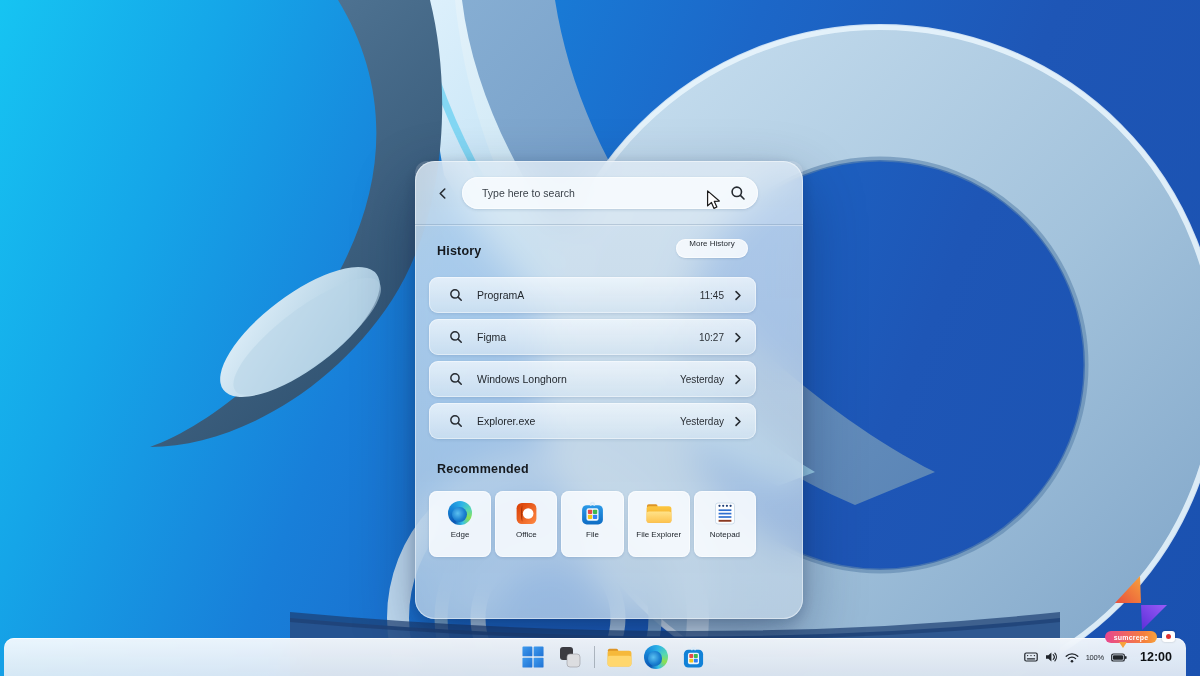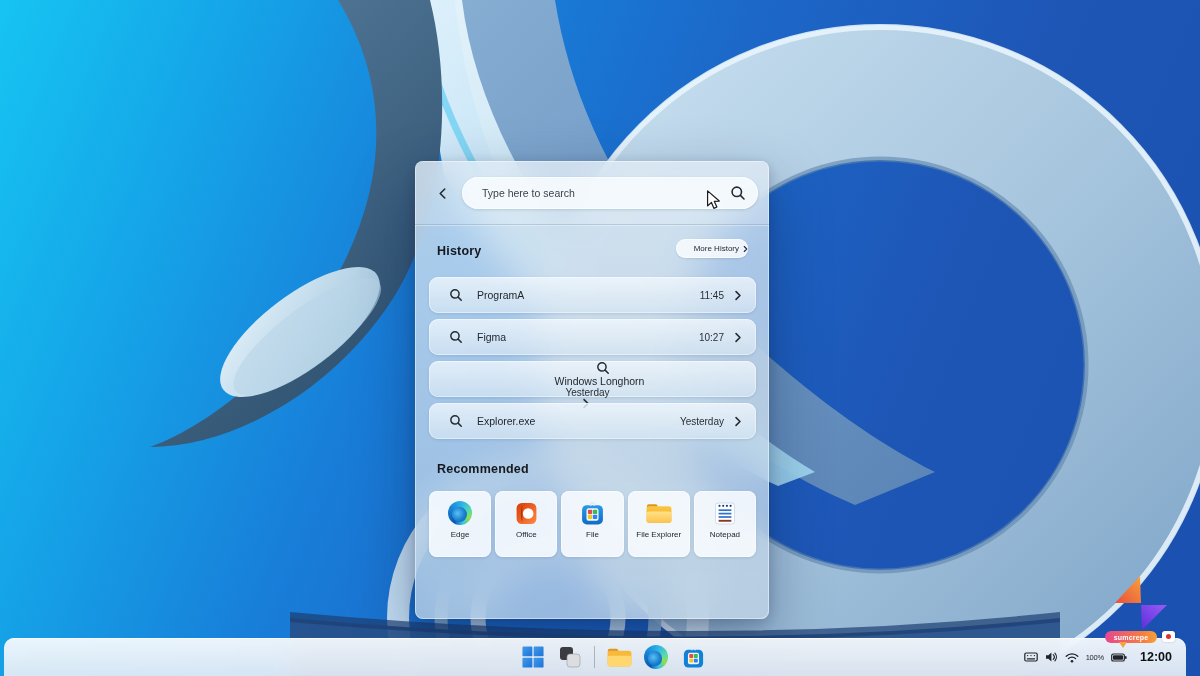--- a/index.html
+++ b/index.html
@@ -3,40 +3,40 @@
 <meta charset="utf-8">
 <style>
   html,body{margin:0;padding:0;background:#000;}
   .stage{position:relative;width:1200px;height:676px;overflow:hidden;
          font-family:"Liberation Sans",sans-serif;-webkit-font-smoothing:antialiased;}
   
   .wallpaper{position:absolute;inset:0;
     background:linear-gradient(112deg,#16c4f2 0%,#15a5e8 16%,#187fd9 34%,#1c67c8 52%,#1e56b6 72%,#1a51b0 100%);}
   .wallpaper svg{position:absolute;inset:0;}
   
-  .panel{position:absolute;left:415px;top:161px;width:354px;height:458px;border-radius:8px;
+  .panel{position:absolute;left:415px;top:161px;width:388px;height:458px;border-radius:20px;
     background:linear-gradient(180deg,rgba(214,228,240,.80),rgba(189,208,226,.78));
     backdrop-filter:blur(18px) saturate(1.15);-webkit-backdrop-filter:blur(18px) saturate(1.15);
     box-shadow:0 24px 60px rgba(8,30,70,.38),0 4px 14px rgba(8,30,70,.22),inset 0 0 0 1px rgba(255,255,255,.45);}
   .panel-header{position:absolute;left:0;top:0;width:100%;height:64px;border-radius:12px 12px 0 0;
     background:rgba(255,255,255,.16);}
   .panel-header::after{content:"";position:absolute;left:0;right:0;bottom:0;height:1px;
     background:rgba(96,126,156,.28);box-shadow:0 1px 0 rgba(255,255,255,.35);}
   .back-btn{position:absolute;left:18px;top:22px;width:18px;height:20px;display:flex;align-items:center;justify-content:center;cursor:pointer;}
   .search-pill{position:absolute;left:47px;top:16px;width:296px;height:32px;border-radius:16px;
     background:rgba(250,252,255,.82);display:flex;align-items:center;
     box-shadow:inset 0 0 0 1px rgba(255,255,255,.6),0 1px 3px rgba(40,70,110,.18);}
   .search-pill input{flex:1;margin-left:18px;border:none;outline:none;background:transparent;
     font-size:10.5px;color:#2c3138;font-family:"Liberation Sans",sans-serif;}
   .search-pill input::placeholder{color:#3c434b;opacity:1;}
   .search-glass{width:16px;height:16px;margin-right:12px;cursor:pointer;flex:0 0 auto;}
   .section-title{position:absolute;left:22px;font-size:12.5px;font-weight:bold;color:#15191e;letter-spacing:.2px;}
   .more-btn{position:absolute;left:261px;top:78px;width:72px;height:19px;border-radius:10px;
-    background:rgba(248,251,254,.88);display:flex;align-items:center;justify-content:flex-end;gap:4px;cursor:pointer;
-    box-shadow:inset 0 0 0 1px rgba(255,255,255,.6),0 1px 2px rgba(40,70,110,.15);}
+    background:rgba(248,251,254,.88);display:flex;align-items:center;justify-content:flex-start;gap:16px;cursor:pointer;
+    box-shadow:inset 0 0 0 1px rgba(255,255,255,.6),0 1px 2px rgba(40,70,110,.15);flex-direction:column;}
   .more-btn span{font-size:8px;color:#262b31;}
   .history-row{position:absolute;left:14px;width:327px;height:36px;border-radius:9px;cursor:pointer;
     background:linear-gradient(180deg,rgba(242,248,253,.80),rgba(213,229,242,.72));
     display:flex;align-items:center;
     box-shadow:inset 0 0 0 1px rgba(255,255,255,.45),0 1px 3px rgba(30,60,100,.14);}
   .history-row .row-glass{width:14px;height:14px;margin-left:20px;flex:0 0 auto;}
   .history-row .row-label{margin-left:14px;font-size:10.5px;color:#23282e;flex:1;}
   .history-row .row-time{font-size:10px;color:#2b3publique036;color:#2b3036;margin-right:10px;}
   .history-row .row-chev{width:8px;height:11px;margin-right:14px;flex:0 0 auto;}
   .tiles{position:absolute;left:14px;top:330px;width:327px;height:66px;display:flex;gap:4px;}
@@ -185,21 +185,21 @@
       <svg class="row-glass" viewBox="0 0 16 16">
           <circle cx="6.8" cy="6.8" r="4.7" fill="none" stroke="#262b31" stroke-width="1.7"></circle>
           <line x1="10.4" y1="10.4" x2="14" y2="14" stroke="#262b31" stroke-width="1.7" stroke-linecap="round"></line>
         </svg>
       <span class="row-label">Figma</span>
       <span class="row-time">10:27</span>
       <svg class="row-chev" viewBox="0 0 10 14">
           <polyline points="2.5,2 7.5,7 2.5,12" fill="none" stroke="#262b31" stroke-width="2" stroke-linecap="round" stroke-linejoin="round"></polyline>
         </svg>
     </div>
-    <div class="history-row" style="top:200px;flex-direction:column;">
+    <div class="history-row" style="top:200px;">
       <svg class="row-glass" viewBox="0 0 16 16">
           <circle cx="6.8" cy="6.8" r="4.7" fill="none" stroke="#262b31" stroke-width="1.7"></circle>
           <line x1="10.4" y1="10.4" x2="14" y2="14" stroke="#262b31" stroke-width="1.7" stroke-linecap="round"></line>
         </svg>
       <span class="row-label">Windows Longhorn</span>
       <span class="row-time">Yesterday</span>
       <svg class="row-chev" viewBox="0 0 10 14">
           <polyline points="2.5,2 7.5,7 2.5,12" fill="none" stroke="#262b31" stroke-width="2" stroke-linecap="round" stroke-linejoin="round"></polyline>
         </svg>
     </div>

